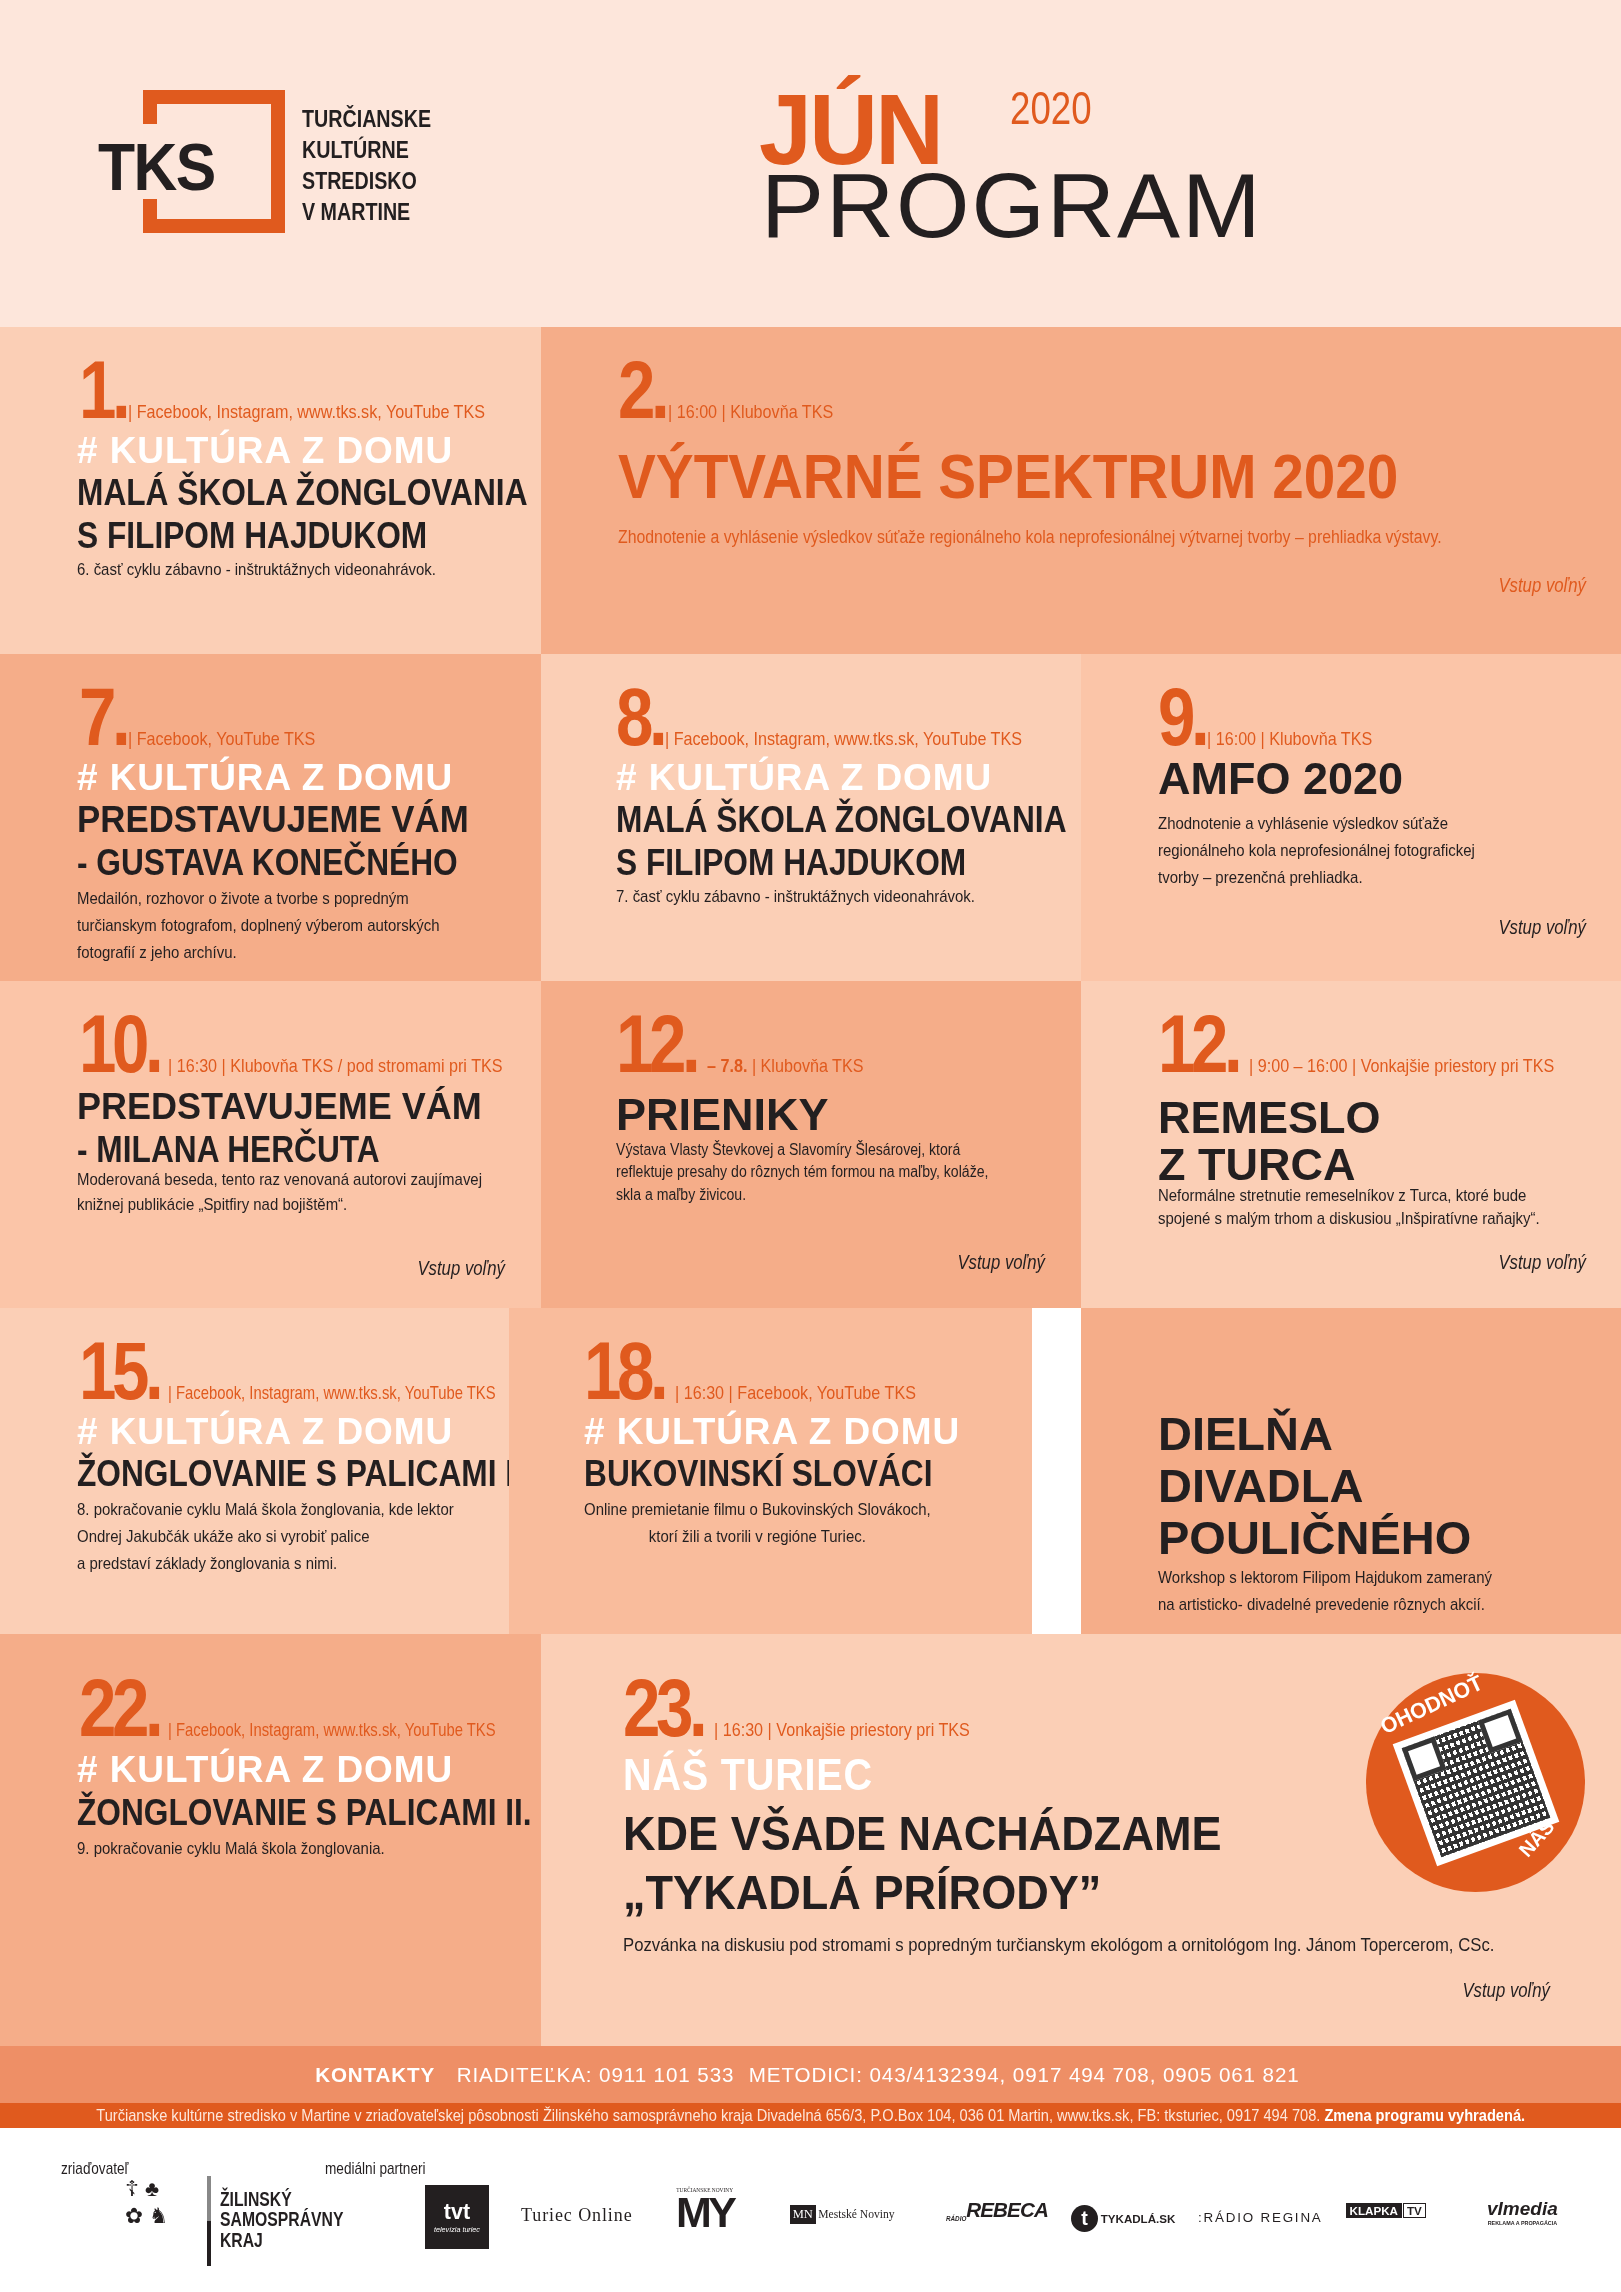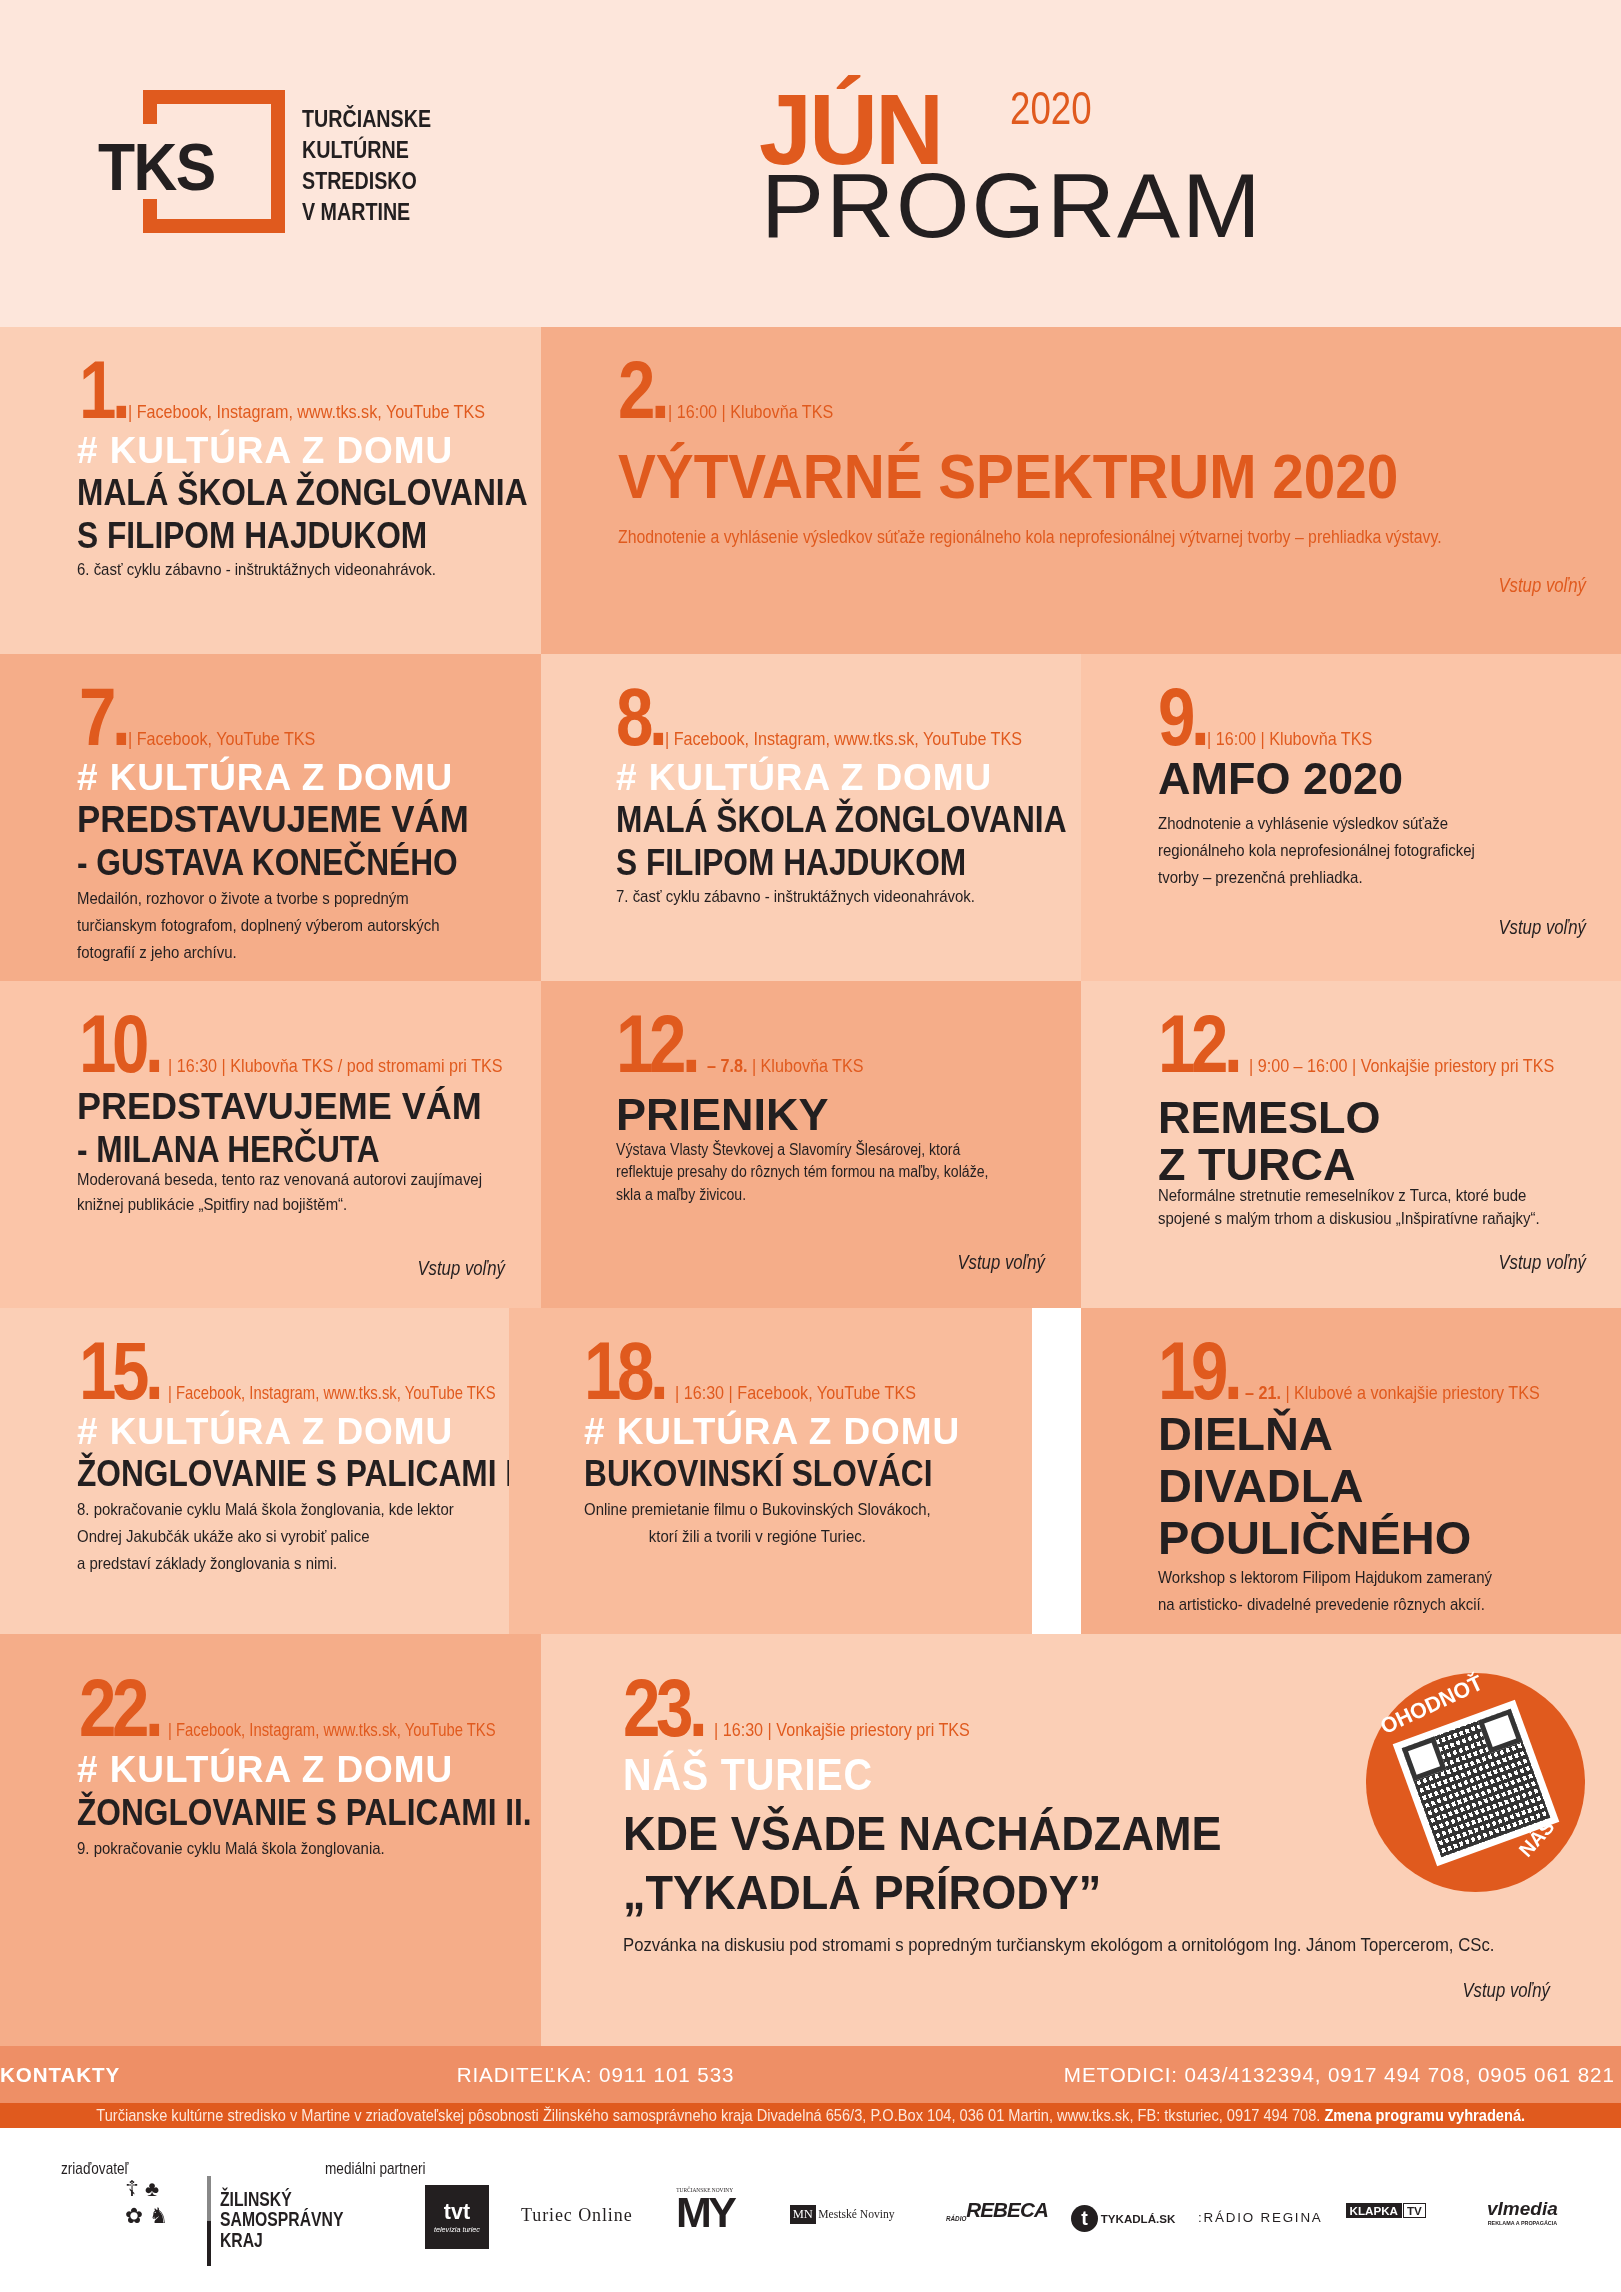--- a/index.html
+++ b/index.html
@@ -38,21 +38,21 @@
       repeating-linear-gradient(0deg, #111 0 3.6px, transparent 3.6px 8px),
       repeating-linear-gradient(90deg, #111 0 2.7px, transparent 2.7px 6.3px);
     opacity: 0.85; position: relative; }
   .qr-grid::before, .qr-grid::after { content: ""; position: absolute; width: 25px; height: 25px; border: 5.4px solid #111; background: #fff; }
   .qr-grid::before { left: 0; top: 0; }
   .qr-grid::after { right: 0; top: 0; }
   .qr-text1 { position: absolute; left: 16px; top: 43px; font-size: 21.5px; font-weight: 900; color: #fff; transform: rotate(-25deg); transform-origin: left; white-space: nowrap; }
   .qr-text2 { position: absolute; left: 150px; top: 154px; font-size: 19.7px; font-weight: 900; color: #fff; transform: rotate(-48deg); white-space: nowrap; }
 
   
-  .contacts { position: absolute; left: 0; top: 2046px; width: 1622px; height: 58px; background: #ee8f66; color: #fff; display: flex; align-items: center; justify-content: space-between; font-size: 20.6px; letter-spacing: 0.9px; }
+  .contacts { position: absolute; left: 0; top: 2046px; width: 1622px; height: 58px; background: #ee8f66; color: #fff; display: flex; align-items: center; justify-content: center; font-size: 20.6px; letter-spacing: 0.9px; }
   .contacts b { font-weight: 900; margin-right: 14.3px; }
   .contacts span { margin: 0 7.2px; }
   .footer-strip { position: absolute; left: 0; top: 2103px; width: 1622px; height: 25px; background: #e05a1e; color: #fde6db; font-size: 17px; display: flex; align-items: center; justify-content: center; white-space: nowrap; }
   .footer-strip .inner { transform: scaleX(0.86); white-space: nowrap; }
   .footer-strip b { color: #fff; font-weight: 700; }
 
   
   .partners { position: absolute; left: 0; top: 2128px; width: 1622px; height: 165px; background: #ffffff; }
   .p-label { position: absolute; font-size: 17px; color: #231f20; transform: scaleX(0.8); transform-origin: left; white-space: nowrap; }
   .zsk { position: absolute; left: 125px; top: 48px; width: 215px; height: 90px; }
@@ -252,24 +252,20 @@
   <div class="title" style="left:75px;top:144px;">
     <div>BUKOVINSKÍ SLOVÁCI</div>
   </div>
   <div class="desc" style="left:75px;top:188px;">
     <div>Online premietanie filmu o Bukovinských Slovákoch,</div>
     <div>ktorí žili a tvorili v regióne Turiec.</div>
   </div>
 </div>
 
 <div class="cell c-dark" style="left:1081px;top:1308px;width:541px;height:327px;">
-  <div class="day-row" style="left:77px;top:32px;height:64px;">
-    <span class="day">19.</span>
-    <span class="meta" style="margin-left:-10.7px;"><b>– 21.</b><span> | Klubové a vonkajšie priestory TKS</span></span>
-  </div>
   <div class="title" style="left:77px;top:100px;font-size:47px;line-height:52px;transform:scaleX(1);">
     <div>DIELŇA</div>
     <div>DIVADLA</div>
     <div>POULIČNÉHO</div>
   </div>
   <div class="desc" style="left:77px;top:256px;">
     <div>Workshop s lektorom Filipom Hajdukom zameraný</div>
     <div>na artisticko- divadelné prevedenie rôznych akcií.</div>
   </div>
 </div>

